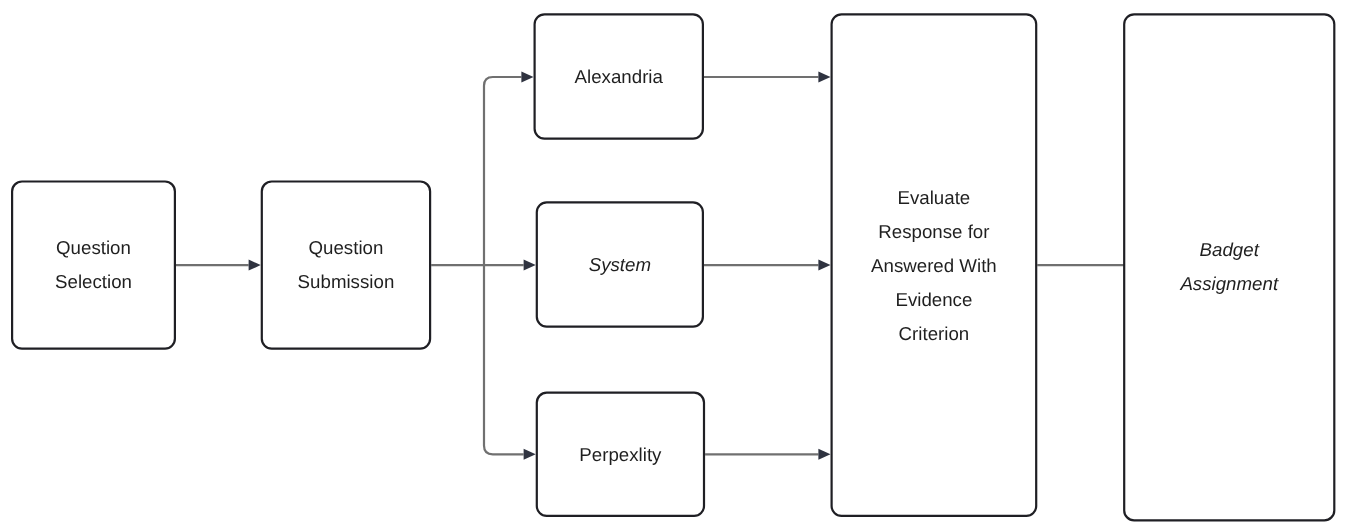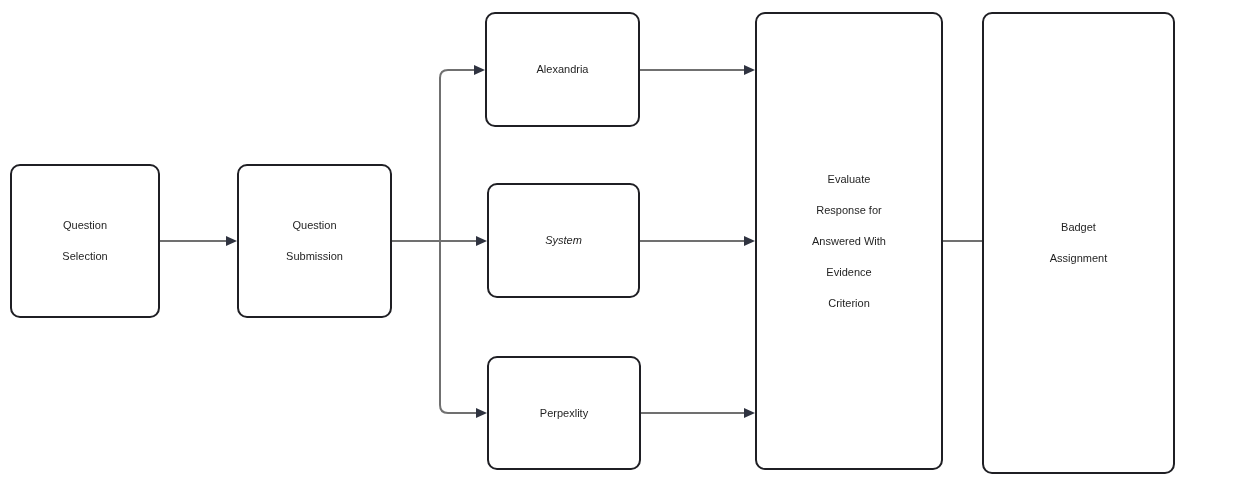--- a/index.html
+++ b/index.html
@@ -40,31 +40,31 @@
   .node {
     position: absolute;
     display: flex;
     align-items: center;
     justify-content: center;
     text-align: center;
     background: var(--box-fill);
     border: 2.5px solid var(--box-border);
     border-radius: 10px;
     color: var(--text);
-    font-size: 11px;
+    font-size: 17px;
     line-height: 31px;
     white-space: pre-line;
   }
   .node-question-selection  { left: 10px;   top: 164px; width: 150px; height: 154px; }
   .node-question-submission { left: 237px;  top: 164px; width: 155px; height: 154px; }
   .node-alexandria          { left: 485px;  top: 12px;  width: 155px; height: 115px; }
   .node-system              { left: 487px;  top: 183px; width: 153px; height: 115px; font-style: italic; }
   .node-perpexlity          { left: 487px;  top: 356px; width: 154px; height: 114px; }
   .node-evaluate            { left: 755px;  top: 12px;  width: 188px; height: 458px; padding: 0 14px; }
-  .node-badget              { left: 982px; top: 12px;  width: 193px; height: 462px; }
+  .node-badget              { left: 1021px; top: 12px;  width: 193px; height: 462px; font-style: italic; }
 </style>
 </head>
 <body>
 
 <div class="canvas">
 
   <svg class="wires" viewBox="0 0 1241 484" xmlns="http://www.w3.org/2000/svg" aria-hidden="true">
 
     <g>
       <path d="M160 241 H226"></path>

